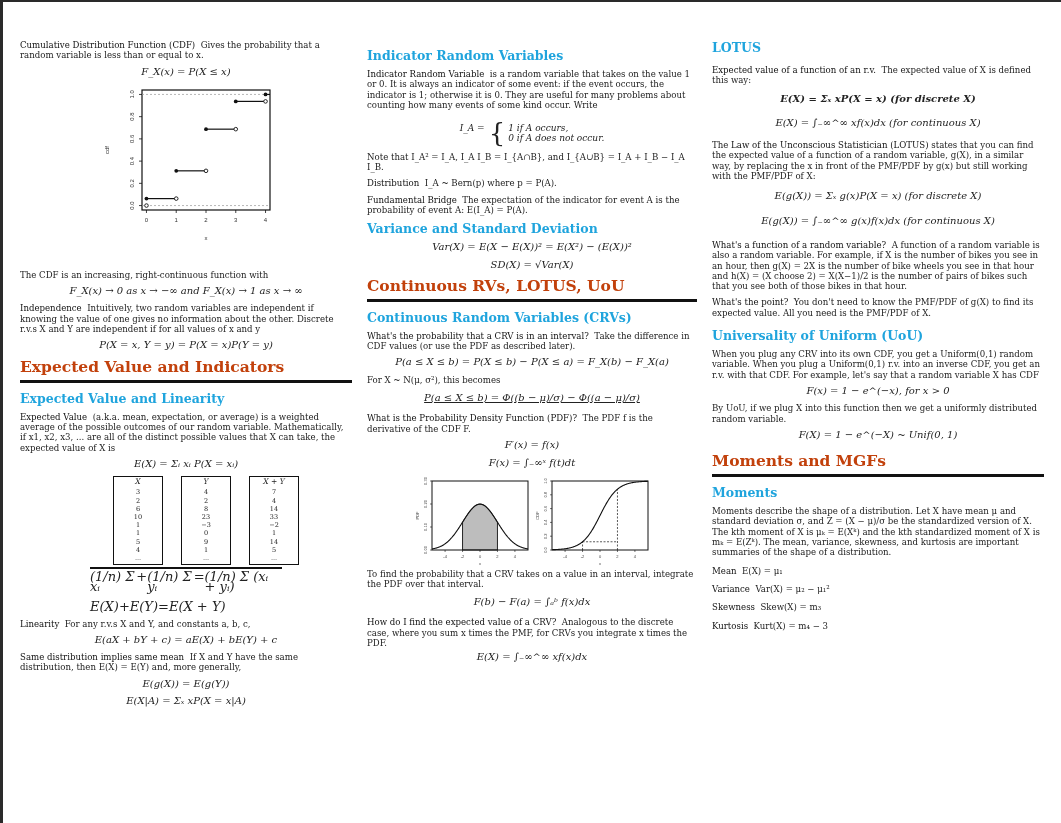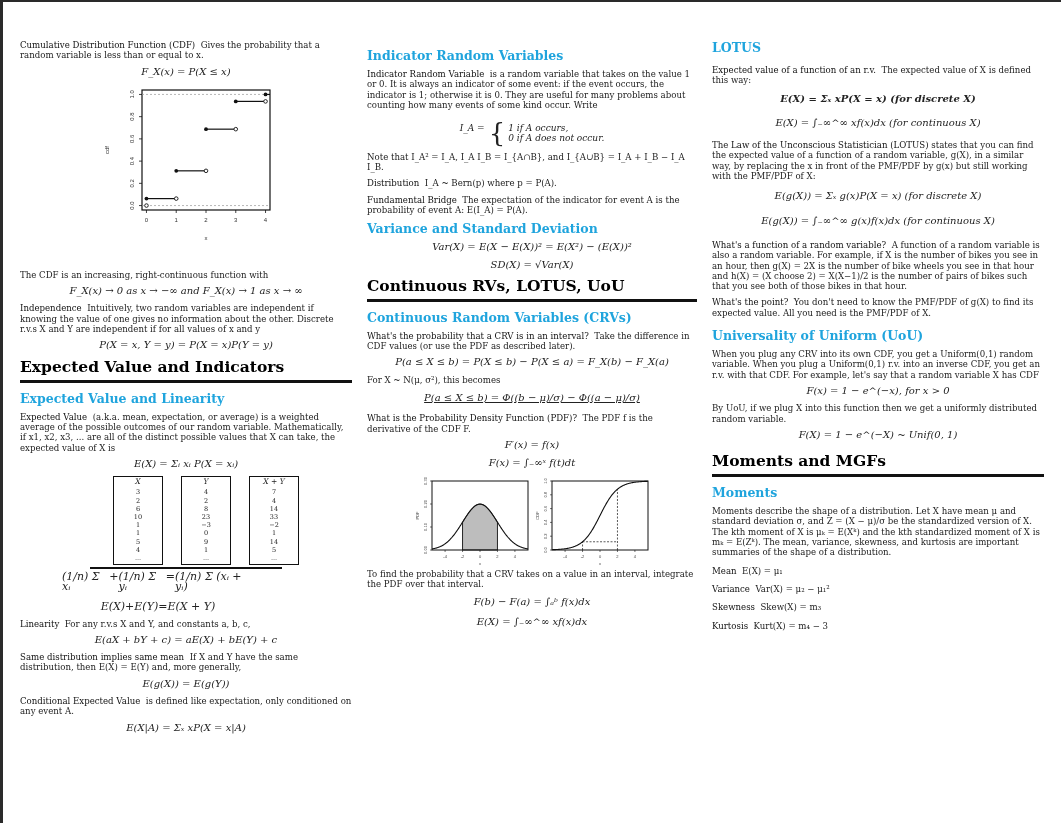--- a/index.html
+++ b/index.html
@@ -9,28 +9,28 @@
   }
   .topbar { position:absolute; left:0; top:0; width:1061px; height:2px; background:#2a2a2a; }
   .leftbar { position:absolute; left:0; top:0; width:3px; height:823px; background:#2a2a2a; }
   .col { position:absolute; top:40px; font-size:8.6px; line-height:10.3px; }
   .c1 { left:20px; width:332px; }
   .c2 { left:367px; width:330px; }
   .c3 { left:712px; width:332px; }
   p { margin:0 0 6px 0; }
   b { font-weight:normal; color:#111; }
   .eq { text-align:center; margin:4px 0 7px 0; font-style:italic; font-size:10px; }
-  .sec { color:#000000; font-weight:bold; font-size:15.5px; line-height:18px; margin:6px 0 4px 0; }
+  .sec { color:#c2410c; font-weight:bold; font-size:15.5px; line-height:18px; margin:6px 0 4px 0; }
   .secrule { height:3px; background:#111; margin:0 0 8px 0; }
   .sub { color:#1fa4dd; font-weight:bold; font-size:12.5px; line-height:15px; margin:4px 0 6px 0; }
   .tbl { display:flex; justify-content:center; gap:18px; margin:6px 0 0 40px; }
   .tcol { border:1.3px solid #111; width:48px; text-align:center; font-size:6.5px; line-height:8.2px; padding:1px 0 2px 0; }
   .tcol .h { font-style:italic; font-size:7.5px; margin-bottom:2px; }
   .tbrule { height:1.5px; background:#111; margin:2px 0 3px 70px; width:192px; }
-  .sumrow, .exprow { display:flex; margin-left:42px; width:192px; justify-content:center; font-size:11px; font-style:italic; }
+  .sumrow, .exprow { display:flex; margin-left:70px; width:192px; justify-content:flex-start; font-size:13px; font-style:italic; }
   .sumrow { margin-bottom:10px; }
   .exprow { margin-bottom:6px;font-style:italic; }
   .mom p { margin-bottom:8px; }
   svg text { font-family:"Liberation Sans", sans-serif; }
 </style>
 </head>
 <body>
 
 <div class="topbar"></div>
 <div class="leftbar"></div>
@@ -152,21 +152,20 @@
     <span>+</span>
     <span>E(Y)</span>
     <span>=</span>
     <span>E(X + Y)</span>
   </div>
 
   <p><b>Linearity</b>&nbsp; <span>For any r.v.s X and Y, and constants a, b, c,</span></p>
   <div class="eq">E(aX + bY + c) = aE(X) + bE(Y) + c</div>
   <p><b>Same distribution implies same mean</b>&nbsp; <span>If X and Y have the same distribution, then E(X) = E(Y) and, more generally,</span></p>
   <div class="eq">E(g(X)) = E(g(Y))</div>
-  <p><b>Conditional Expected Value</b>&nbsp; <span>is defined like expectation, only conditioned on any event A.</span></p>
   <div class="eq">E(X|A) = Σₓ xP(X = x|A)</div>
 </div>
 
 <div class="col c2">
   <div class="sub" style="margin-top:8px">Indicator Random Variables</div>
   <p><b>Indicator Random Variable</b>&nbsp; <span>is a random variable that takes on the value 1 or 0. It is always an indicator of some event: if the event occurs, the indicator is 1; otherwise it is 0. They are useful for many problems about counting how many events of some kind occur. Write</span></p>
   <div style="display:flex;align-items:flex-start;justify-content:center;font-style:italic;font-size:9px;margin:13px 0 8px 0;">
     <span style="margin-right:4px;">I_A =</span>
     <span style="font-size:26px;line-height:20px;font-style:normal;">{</span>
     <span style="display:flex;flex-direction:column;margin-left:3px;">
@@ -247,20 +246,21 @@
         <text x="13" y="17.799999999999997" font-size="4" text-anchor="middle" fill="#444" transform="rotate(-90 13 17.799999999999997)">0.8</text>
         <line x1="16" x2="18" y1="4" y2="4" stroke="#111" stroke-width="0.6"></line>
         <text x="13" y="4" font-size="4" text-anchor="middle" fill="#444" transform="rotate(-90 13 4)">1.0</text>
         <text x="66" y="88" font-size="4" text-anchor="middle" fill="#444">x</text>
         <text x="5" y="38.5" font-size="4" text-anchor="middle" fill="#444" transform="rotate(-90 5 38.5)">CDF</text>
       </svg>
   </div>
 
   <p>To find the probability that a CRV takes on a value in an interval, integrate the PDF over that interval.</p>
   <div class="eq" style="margin:8px 0 10px 0;">F(b) − F(a) = ∫ₐᵇ f(x)dx</div>
+  <p style="margin-bottom:2px;"><b>How do I find the expected value of a CRV?</b>&nbsp; <span>Analogous to the discrete case, where you sum x times the PMF, for CRVs you integrate x times the PDF.</span></p>
   <div class="eq">E(X) = ∫₋∞^∞ xf(x)dx</div>
 </div>
 
 <div class="col c3">
   <div class="sub" style="margin-top:0">LOTUS</div>
   <p style="margin-top:10px;"><b>Expected value of a function of an r.v.</b>&nbsp; <span>The expected value of X is defined this way:</span></p>
   <div class="eq" style="margin:8px 0 14px 0;font-weight:bold;">E(X) = Σₓ xP(X = x) (for discrete X)</div>
   <div class="eq" style="margin:8px 0 12px 0;">E(X) = ∫₋∞^∞ xf(x)dx (for continuous X)</div>
   <p><span>The</span> <b>Law of the Unconscious Statistician (LOTUS)</b> <span>states that you can find the expected value of a function of a random variable, g(X), in a similar way, by replacing the x in front of the PMF/PDF by g(x) but still working with the PMF/PDF of X:</span></p>
   <div class="eq" style="margin:10px 0 14px 0;">E(g(X)) = Σₓ g(x)P(X = x) (for discrete X)</div>

